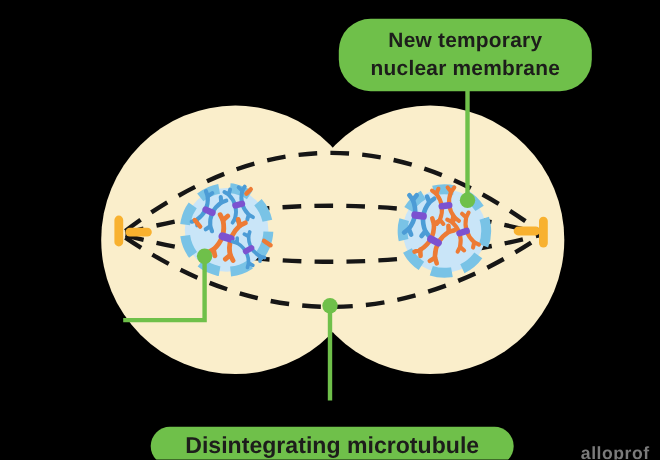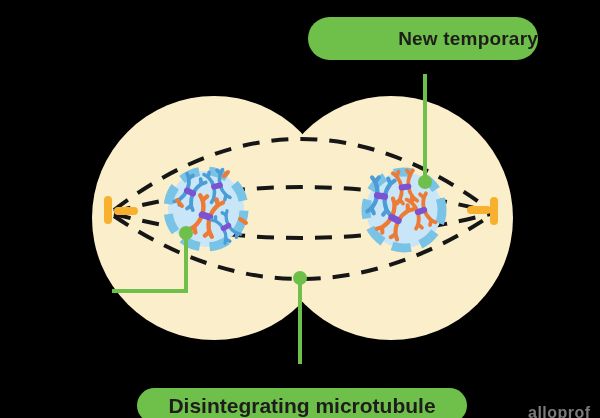--- a/index.html
+++ b/index.html
@@ -22,22 +22,22 @@
   .dot{fill:var(--label-green);}
   .tip-accent{stroke:var(--chromosome-orange);stroke-width:4;stroke-linecap:round;fill:none;}
 
   
   .callout{
     position:absolute;background:var(--label-green);color:var(--label-text);
     font-weight:700;display:flex;align-items:center;justify-content:center;
     text-align:center;box-sizing:border-box;
   }
   .callout-membrane{
-    left:308px;top:17px;width:230px;height:43px;border-radius:29px;
-    flex-direction:column;font-size:19px;line-height:25px;letter-spacing:.2px;align-items:flex-end;
+    left:308px;top:17px;width:230px;height:66px;border-radius:29px;
+    flex-direction:column;font-size:19px;line-height:25px;letter-spacing:.2px;
   }
   .callout-nucleus{
     left:20px;top:276px;width:94px;height:31px;border-radius:16px;
     font-size:19px;
   }
   .callout-microtubule{
     left:137px;top:364px;width:330px;height:35px;border-radius:18px;
     font-size:21px;
     margin-top:24px;
   }
@@ -111,20 +111,21 @@
       <circle class="dot" cx="186" cy="233" r="7"></circle>
     </g>
     <g>
       <line class="connector" x1="300" y1="364" x2="300" y2="278"></line>
       <circle class="dot" cx="300" cy="278" r="7"></circle>
     </g>
   </svg>
 
   <div class="callout callout-membrane">
     <span>New temporary</span>
+    <span>nuclear membrane</span>
   </div>
 
 
   <div class="callout callout-microtubule">
     <span>Disintegrating microtubule</span>
   </div>
 
   <div class="watermark">alloprof</div>
 
 </div>

